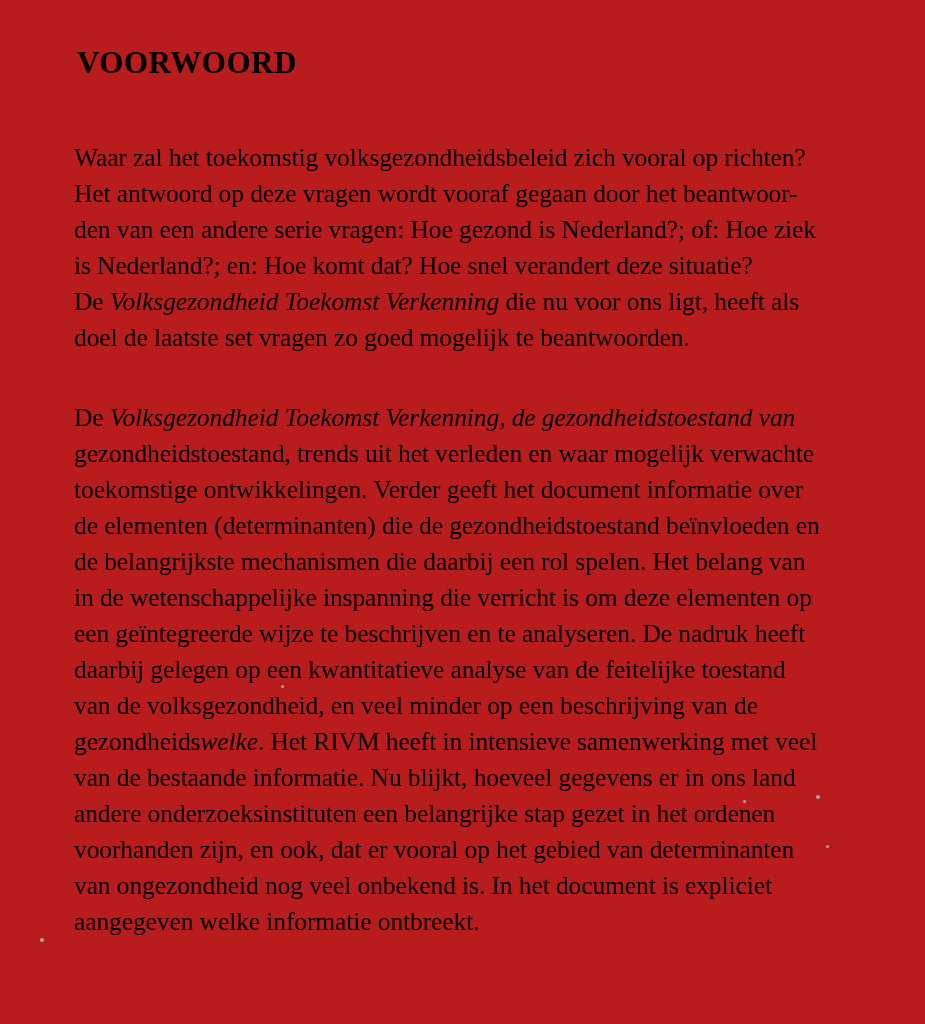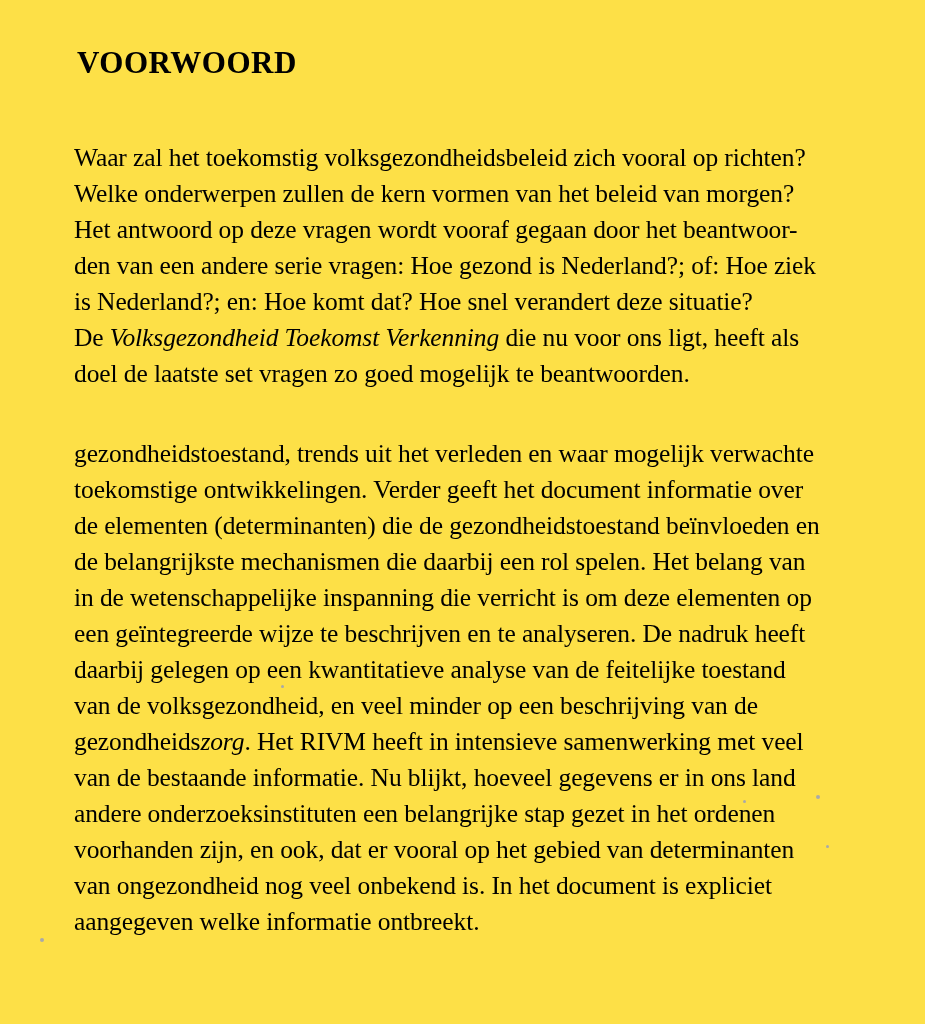--- a/index.html
+++ b/index.html
@@ -13,21 +13,21 @@
     font-family: "Liberation Serif", "DejaVu Serif", serif;
     color: #000000;
     overflow: hidden;
     position: relative;
   }
 
   .page {
     position: relative;
     width: 925px;
     height: 1024px;
-    background: #fde047;
+    background: #b91c1c;
   }
 
   .page-heading {
     position: absolute;
     left: 77px;
     top: 22px;
     font-size: 31px;
     font-weight: bold;
     font-variant: small-caps;
     letter-spacing: 0.5px;
@@ -76,38 +76,38 @@
 </head>
 <body>
 
 <div class="page">
 
   <h1 class="page-heading">VOORWOORD</h1>
 
   <div class="body-block">
     <div class="para">
         <span class="ln"><span>Waar zal het toekomstig volksgezondheidsbeleid zich vooral op richten?</span></span>
-        <span class="ln"><span>Welke onderwerpen zullen de kern vormen van het beleid van morgen?</span></span>
         <span class="ln"><span>Het antwoord op deze vragen wordt vooraf gegaan door het beantwoor-</span></span>
         <span class="ln"><span>den van een andere serie vragen: Hoe gezond is Nederland?; of: Hoe ziek</span></span>
         <span class="ln"><span>is Nederland?; en: Hoe komt dat? Hoe snel verandert deze situatie?</span></span>
         <span class="ln"><span>De </span><i class="it">Volksgezondheid Toekomst Verkenning</i><span> die nu voor ons ligt, heeft als</span></span>
         <span class="ln"><span>doel de laatste set vragen zo goed mogelijk te beantwoorden.</span></span>
       </div>
     <div class="para-gap"></div>
     <div class="para">
+        <span class="ln"><span>De </span><i class="it">Volksgezondheid Toekomst Verkenning, de gezondheidstoestand van</i></span>
         <span class="ln"><span>gezondheidstoestand, trends uit het verleden en waar mogelijk verwachte</span></span>
         <span class="ln"><span>toekomstige ontwikkelingen. Verder geeft het document informatie over</span></span>
         <span class="ln"><span>de elementen (determinanten) die de gezondheidstoestand beïnvloeden en</span></span>
         <span class="ln"><span>de belangrijkste mechanismen die daarbij een rol spelen. Het belang van</span></span>
         <span class="ln"><span>in de wetenschappelijke inspanning die verricht is om deze elementen op</span></span>
         <span class="ln"><span>een geïntegreerde wijze te beschrijven en te analyseren. De nadruk heeft</span></span>
         <span class="ln"><span>daarbij gelegen op een kwantitatieve analyse van de feitelijke toestand</span></span>
         <span class="ln"><span>van de volksgezondheid, en veel minder op een beschrijving van de</span></span>
-        <span class="ln"><span>gezondheids</span><i class="it">zorg</i><span>. Het RIVM heeft in intensieve samenwerking met veel</span></span>
+        <span class="ln"><span>gezondheids</span><i class="it">welke</i><span>. Het RIVM heeft in intensieve samenwerking met veel</span></span>
         <span class="ln"><span>van de bestaande informatie. Nu blijkt, hoeveel gegevens er in ons land</span></span>
         <span class="ln"><span>andere onderzoeksinstituten een belangrijke stap gezet in het ordenen</span></span>
         <span class="ln"><span>voorhanden zijn, en ook, dat er vooral op het gebied van determinanten</span></span>
         <span class="ln"><span>van ongezondheid nog veel onbekend is. In het document is expliciet</span></span>
         <span class="ln"><span>aangegeven welke informatie ontbreekt.</span></span>
       </div>
   </div>
 
 <div class="speck" style="left: 40px; top: 938px; width: 4px; height: 4px;"></div>
     <div class="speck" style="left: 816px; top: 795px; width: 4px; height: 4px;"></div>

